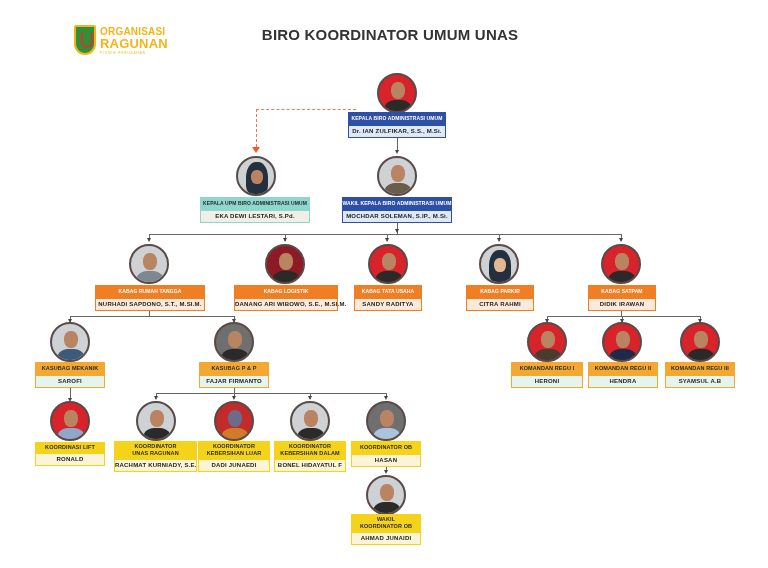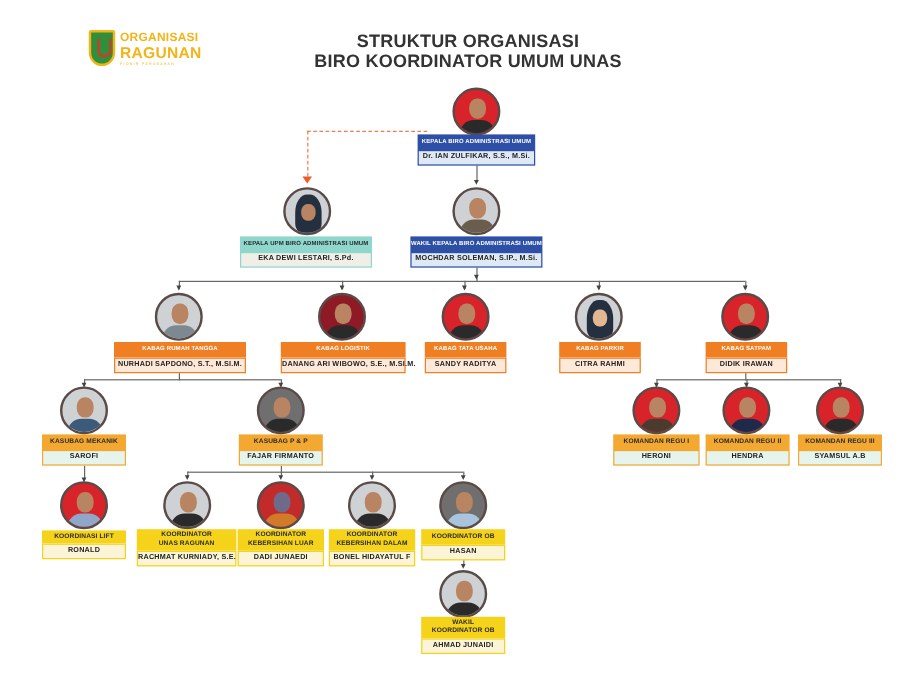--- a/index.html
+++ b/index.html
@@ -53,21 +53,20 @@
 <body>
 
 <div class="logo">
   <div class="shield"></div>
   <div class="t1">ORGANISASI</div>
   <div class="t2">RAGUNAN</div>
   <div class="t3">PIONIR PERUBAHAN</div>
 </div>
 
 <div class="title">
-  <div>STRUKTUR ORGANISASI</div>
   <div>BIRO KOORDINATOR UMUM UNAS</div>
 </div>
 
 <div class="dash-h" style="left:256px; top:109px; width:100px;"></div>
 <div class="dash-v" style="left:256px; top:109px; height:38px;"></div>
 <div class="arrow or" style="left:252px; top:147px;"></div>
 
 <div class="ln" style="left:397px; top:137px; width:1px; height:14px;"></div>
 <div class="arrow" style="left:395px; top:150px;"></div>
 

